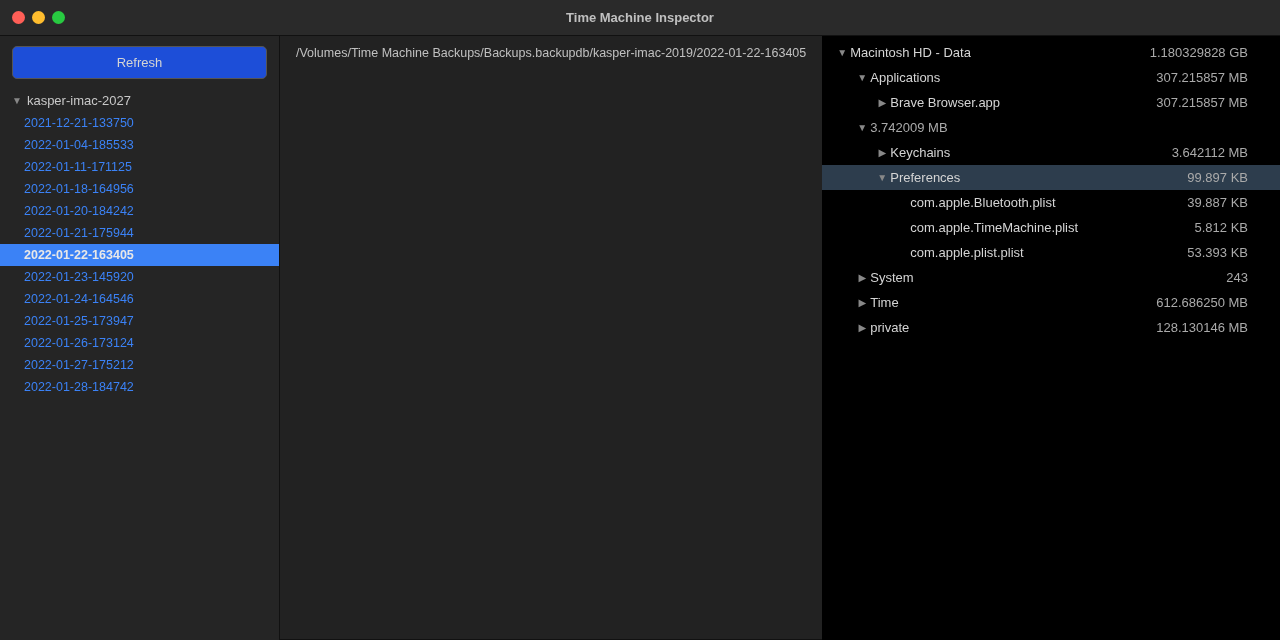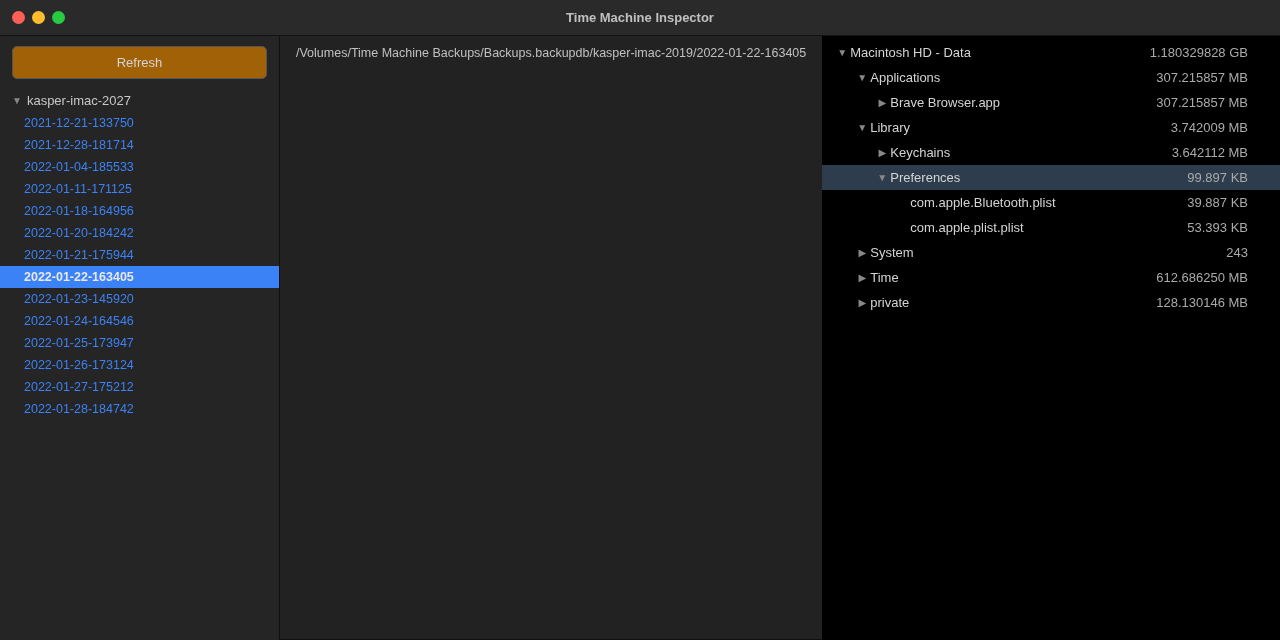--- a/index.html
+++ b/index.html
@@ -67,21 +67,21 @@
       background: #252525;
       border-right: 1px solid #111;
       display: flex;
       flex-direction: column;
       overflow: hidden;
       flex-shrink: 0;
     }
 
     .refresh-btn {
       margin: 10px 12px 10px 12px;
-      background: #a16207;
+      background: #1d4ed8;
       border: 1px solid #555;
       color: #d4d4d4;
       font-size: 13px;
       padding: 8px 0;
       border-radius: 5px;
       cursor: pointer;
       text-align: center;
       flex-shrink: 0;
     }
 
@@ -207,21 +207,20 @@
   <div class="sidebar">
     <button class="refresh-btn">Refresh</button>
     <div class="sidebar-content">
       <div class="sidebar-group-label">
         <span class="chevron">▼</span>
         <span>kasper-imac-2027</span>
       </div>
 
       <div id="sidebar-items">
           <div class="sidebar-item">2021-12-21-133750</div>
-          <div class="sidebar-item">2021-12-28-181714</div>
           <div class="sidebar-item">2022-01-04-185533</div>
           <div class="sidebar-item">2022-01-11-171125</div>
           <div class="sidebar-item">2022-01-18-164956</div>
           <div class="sidebar-item">2022-01-20-184242</div>
           <div class="sidebar-item">2022-01-21-175944</div>
           <div class="sidebar-item selected">2022-01-22-163405</div>
           <div class="sidebar-item">2022-01-23-145920</div>
           <div class="sidebar-item">2022-01-24-164546</div>
           <div class="sidebar-item">2022-01-25-173947</div>
           <div class="sidebar-item">2022-01-26-173124</div>
@@ -249,21 +248,20 @@
           </div>
           <div class="tree-row">
             <span class="indent" style="width: 52px;"></span>
             <span class="chevron">▶</span>
             <span class="row-label">Brave Browser.app</span>
             <span class="row-size">307.215857 MB</span>
           </div>
           <div class="tree-row">
             <span class="indent" style="width: 32px;"></span>
             <span class="chevron">▼</span>
-            <span class="row-label">Library</span>
             <span class="row-size">3.742009 MB</span>
           </div>
           <div class="tree-row">
             <span class="indent" style="width: 52px;"></span>
             <span class="chevron">▶</span>
             <span class="row-label">Keychains</span>
             <span class="row-size">3.642112 MB</span>
           </div>
           <div class="tree-row selected">
             <span class="indent" style="width: 52px;"></span>
@@ -273,20 +271,26 @@
           </div>
           <div class="tree-row">
             <span class="indent" style="width: 72px;"></span>
             <span class="chevron"></span>
             <span class="row-label">com.apple.Bluetooth.plist</span>
             <span class="row-size">39.887 KB</span>
           </div>
           <div class="tree-row">
             <span class="indent" style="width: 72px;"></span>
             <span class="chevron"></span>
+            <span class="row-label">com.apple.TimeMachine.plist</span>
+            <span class="row-size">5.812 KB</span>
+          </div>
+          <div class="tree-row">
+            <span class="indent" style="width: 72px;"></span>
+            <span class="chevron"></span>
             <span class="row-label">com.apple.plist.plist</span>
             <span class="row-size">53.393 KB</span>
           </div>
           <div class="tree-row">
             <span class="indent" style="width: 32px;"></span>
             <span class="chevron">▶</span>
             <span class="row-label">System</span>
             <span class="row-size">243</span>
           </div>
           <div class="tree-row">

